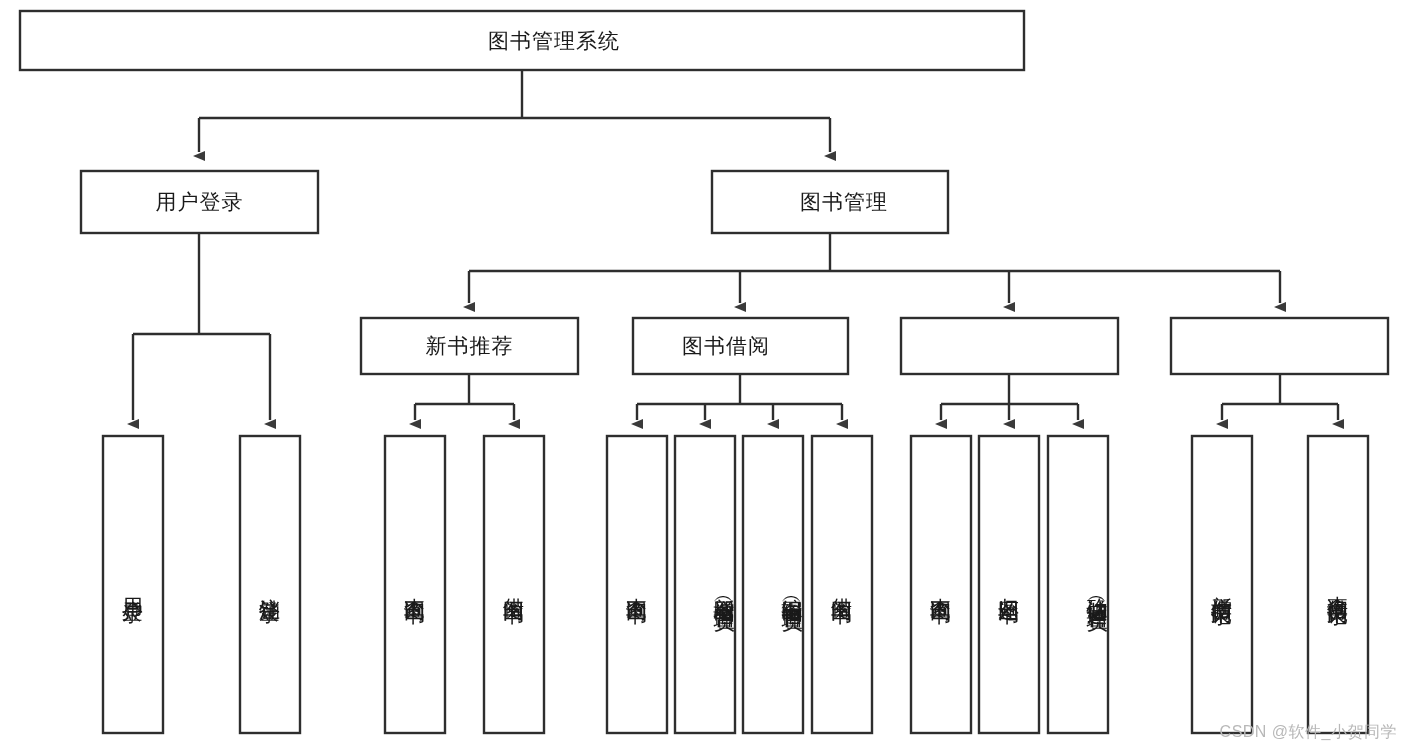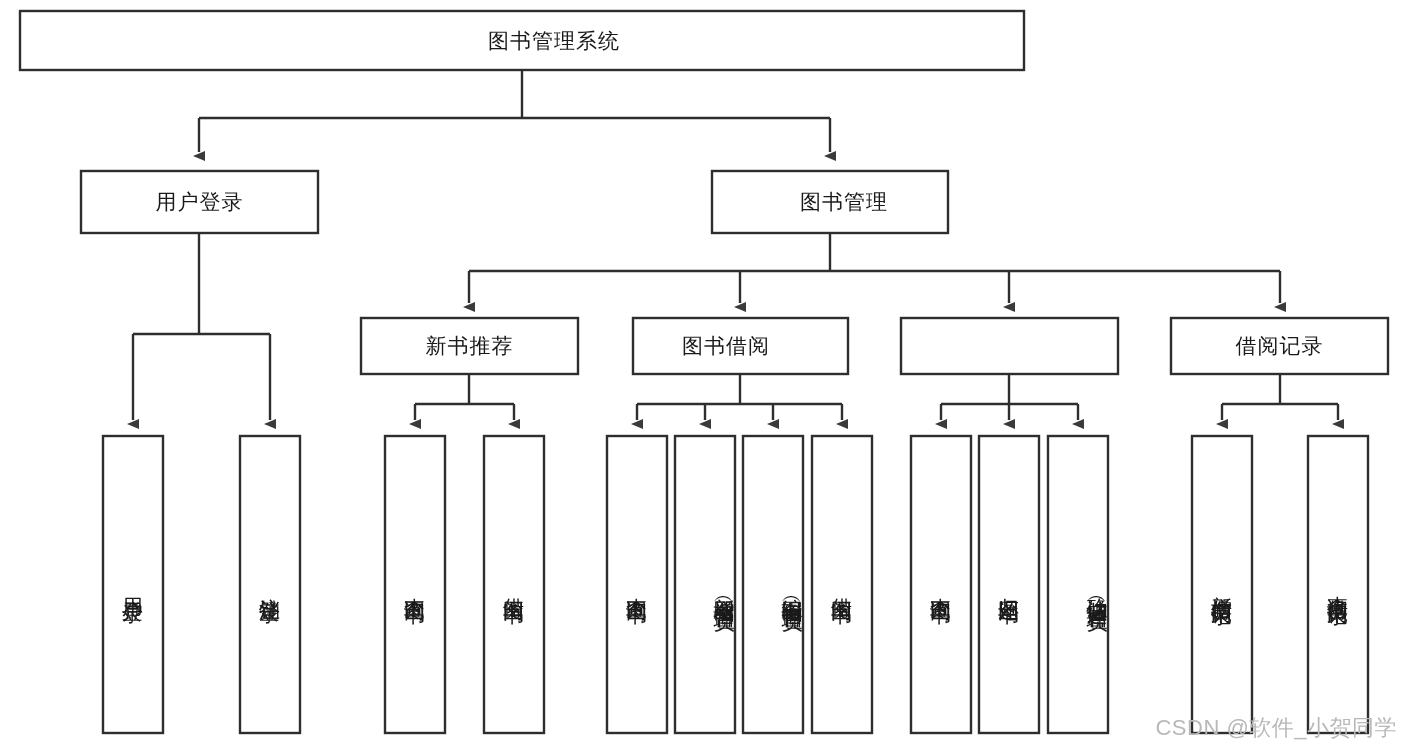--- a/index.html
+++ b/index.html
@@ -65,21 +65,21 @@
     font-size: 21px;
     color: #1a1a1a;
     letter-spacing: 1px;
     white-space: nowrap;
     pointer-events: none;
   }
   .watermark {
     position: absolute;
     right: 8px;
     bottom: 4px;
-    font-size: 22px;
+    font-size: 16px;
     color: #b8b8b8;
     font-family: "Liberation Sans", "DejaVu Sans", sans-serif;
     letter-spacing: 0.5px;
     user-select: none;
   }
 </style>
 </head>
 <body>
 
 <div id="diagram-root">
@@ -184,21 +184,20 @@
 
   </svg>
 
   <div class="h-text-wrap" style="left:20px; top:11px; width:1004px; height:59px;margin-left:32px;">图书管理系统</div>
 
   <div class="h-text-wrap" style="left:81px; top:171px; width:237px; height:62px;">用户登录</div>
   <div class="h-text-wrap" style="left:712px; top:171px; width:264px; height:62px;">图书管理</div>
 
   <div class="h-text-wrap" style="left:361px; top:318px; width:217px; height:56px;">新书推荐</div>
   <div class="h-text-wrap" style="left:633px; top:318px; width:186px; height:56px;">图书借阅</div>
-  <div class="h-text-wrap" style="left:1171px; top:318px; width:217px; height:56px;">借阅记录</div>
 
   <div class="vert-text-wrap" style="left:103px; top:436px; width:60px; height:297px;">用户登录</div>
   <div class="vert-text-wrap" style="left:240px; top:436px; width:60px; height:297px;">注销登录</div>
 
   <div class="vert-text-wrap" style="left:385px; top:436px; width:60px; height:297px;">查询图书</div>
   <div class="vert-text-wrap" style="left:484px; top:436px; width:60px; height:297px;">借阅图书</div>
 
   <div class="vert-text-wrap" style="left:607px; top:436px; width:60px; height:297px;">查询图书</div>
   <div class="vert-text-wrap" style="left:675px; top:436px; width:60px; height:297px; align-items:flex-start; padding-top:10px; box-sizing:border-box;">新增图书（管理员）</div>
   <div class="vert-text-wrap" style="left:743px; top:436px; width:60px; height:297px; align-items:flex-start; padding-top:10px; box-sizing:border-box;">编辑图书（管理员）</div>

